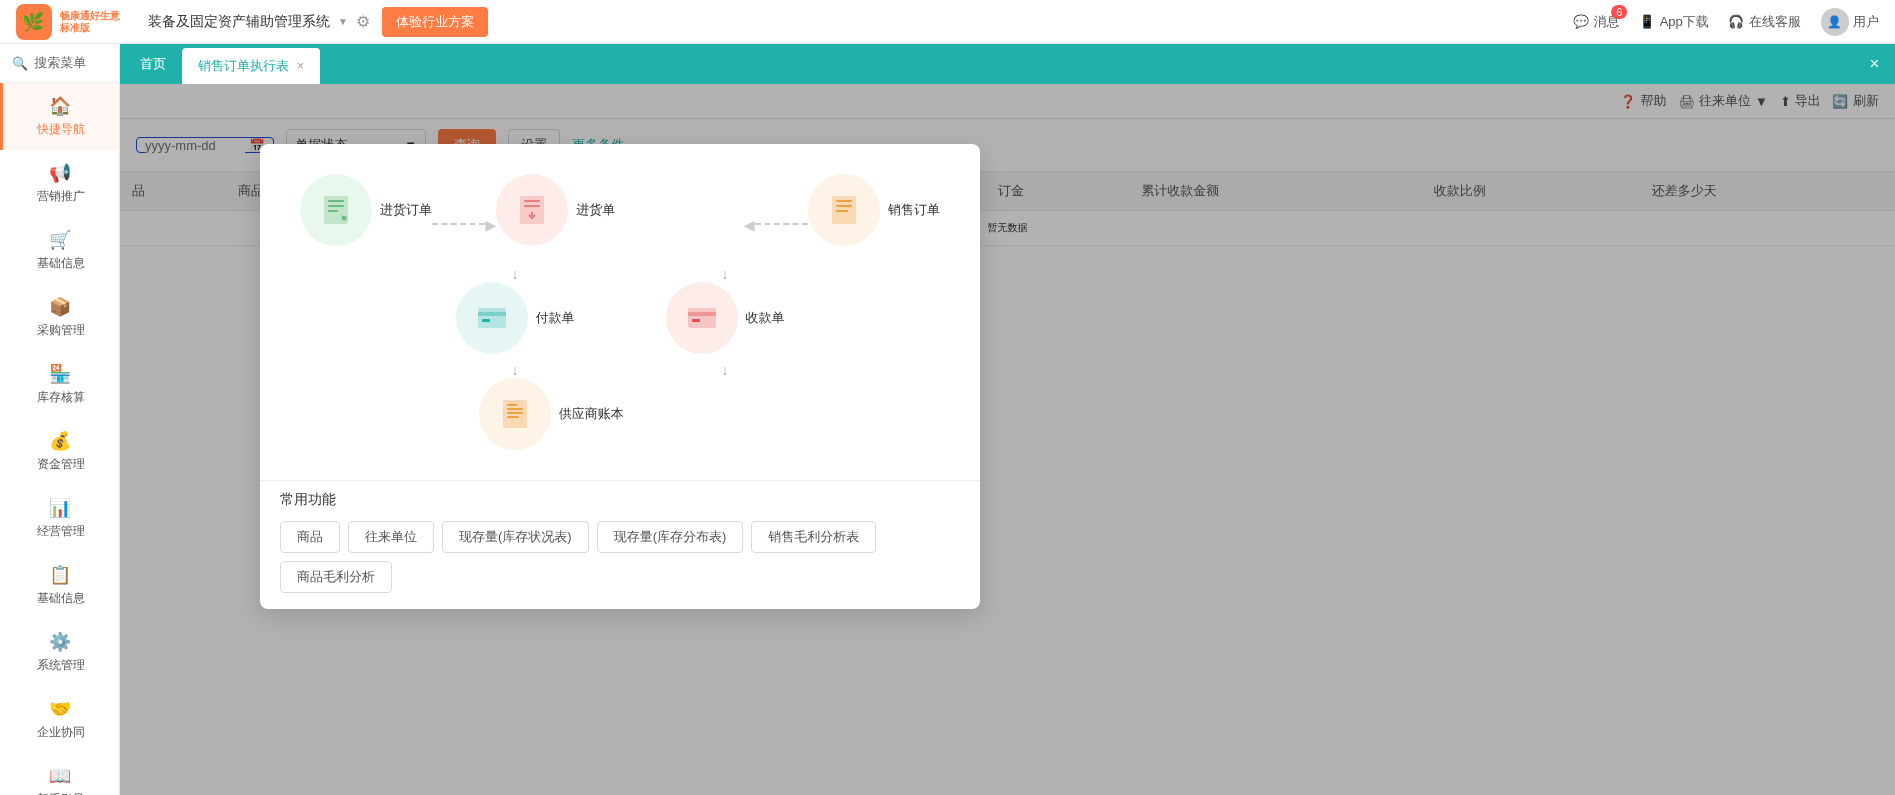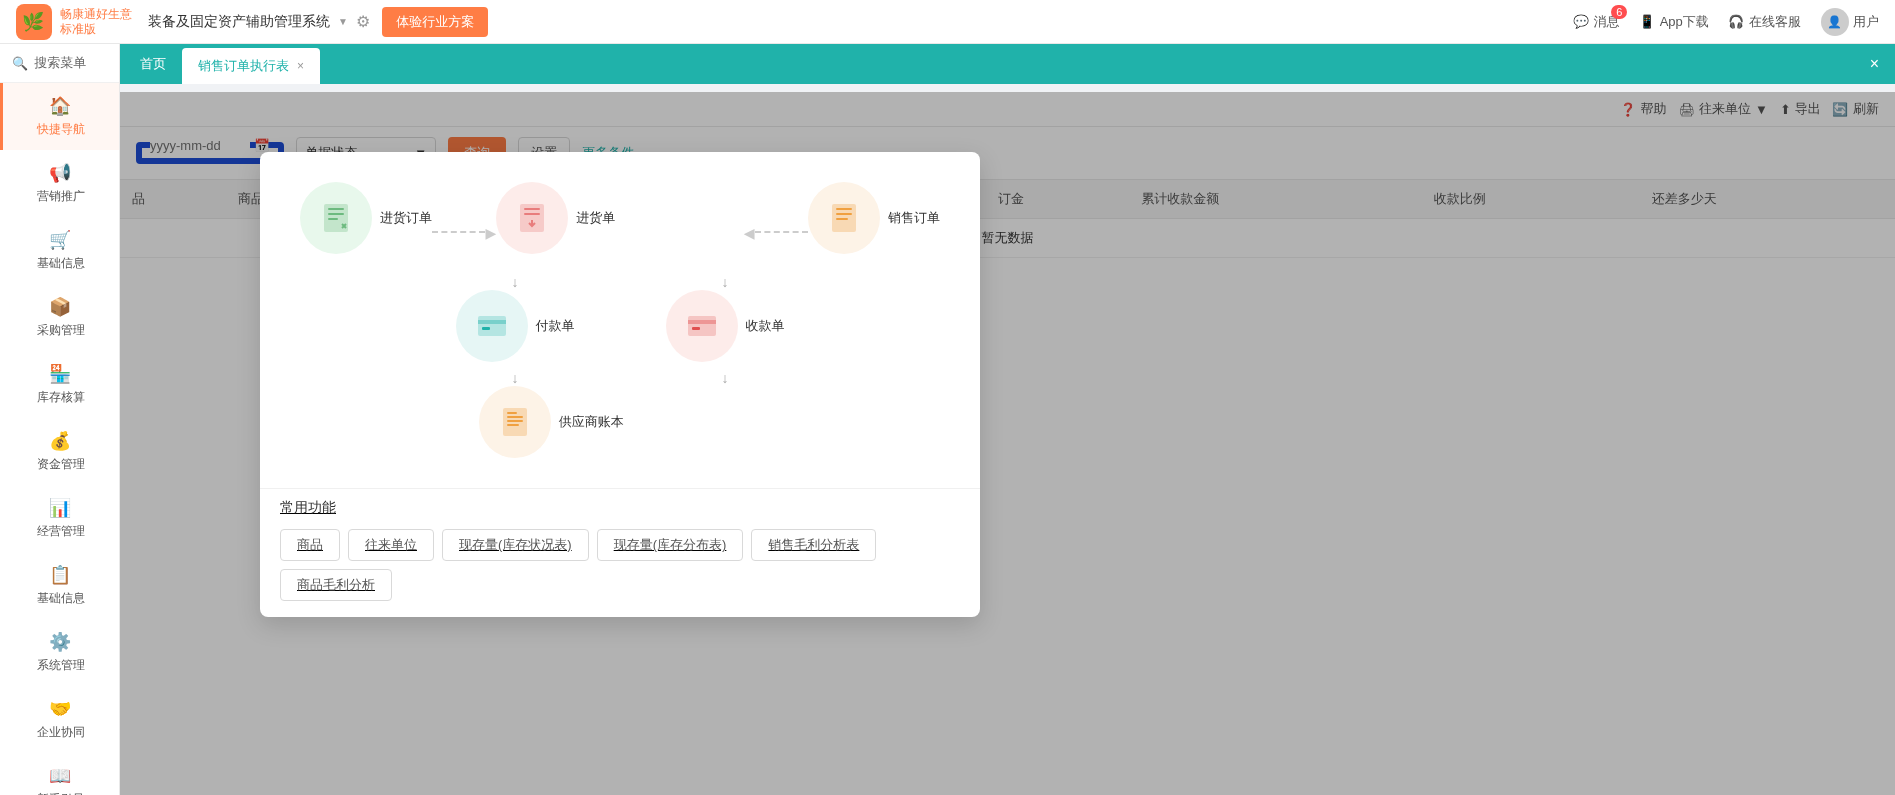--- a/index.html
+++ b/index.html
@@ -4,21 +4,21 @@
   <style>
     * { box-sizing: border-box; margin: 0; padding: 0; }
     body { font-family: 'Microsoft YaHei', Arial, sans-serif; font-size: 13px; background: #f0f2f5; overflow: hidden; }
 
     
     .app-container { display: flex; flex-direction: column; height: 795px; width: 1895px; }
     .top-bar { height: 44px; background: #fff; display: flex; align-items: center; padding: 0 16px; border-bottom: 1px solid #e8e8e8; justify-content: space-between; flex-shrink: 0; }
     .top-bar-left { display: flex; align-items: center; gap: 12px; }
     .logo-area { display: flex; align-items: center; gap: 8px; width: 120px; }
     .logo-icon { width: 36px; height: 36px; background: #ff7d45; border-radius: 8px; display: flex; align-items: center; justify-content: center; color: white; font-size: 18px; }
-    .logo-text { font-size: 12px; color: #ff7d45; font-weight: normal; line-height: 1.2; }
+    .logo-text { font-size: 10px; color: #ff7d45; font-weight: bold; line-height: 1.2; }
     .system-title { font-size: 14px; color: #333; font-weight: 500; }
     .system-title-area { display: flex; align-items: center; gap: 8px; }
     .dropdown-arrow { color: #999; font-size: 10px; }
     .settings-icon { color: #999; font-size: 16px; cursor: pointer; }
     .trial-btn { background: #ff7d45; color: white; border: none; padding: 6px 14px; border-radius: 4px; cursor: pointer; font-size: 13px; }
     .top-bar-right { display: flex; align-items: center; gap: 20px; }
     .top-right-item { display: flex; align-items: center; gap: 4px; color: #555; cursor: pointer; font-size: 13px; position: relative; }
     .badge { background: #ff4d4f; color: white; border-radius: 10px; padding: 1px 5px; font-size: 11px; position: absolute; top: -8px; right: -8px; }
     .user-avatar { width: 28px; height: 28px; background: #ccc; border-radius: 50%; display: flex; align-items: center; justify-content: center; color: white; font-size: 12px; }
 
@@ -26,52 +26,52 @@
 
     
     .sidebar { width: 120px; background: #fff; border-right: 1px solid #e8e8e8; display: flex; flex-direction: column; flex-shrink: 0; overflow-y: auto; }
     .search-menu { display: flex; align-items: center; gap: 6px; padding: 10px 12px; color: #666; cursor: pointer; border-bottom: 1px solid #f0f0f0; font-size: 13px; }
     .sidebar-item { display: flex; flex-direction: column; align-items: center; padding: 12px 8px; cursor: pointer; color: #555; font-size: 12px; gap: 4px; border-left: 3px solid transparent; }
     .sidebar-item.active { color: #ff7d45; border-left-color: #ff7d45; background: #fff7f3; }
     .sidebar-item-icon { font-size: 18px; }
     .sidebar-item.active .sidebar-item-icon { color: #ff7d45; }
 
     
-    .content-area { flex: 1; display: flex; flex-direction: column; overflow: hidden; gap: 8px; }
+    .content-area { flex: 1; display: flex; flex-direction: column; overflow: hidden; }
 
     
     .tabs-bar { background: #20b2aa; display: flex; align-items: center; height: 40px; padding: 0 4px; flex-shrink: 0; }
     .tab { padding: 0 16px; height: 40px; display: flex; align-items: center; gap: 8px; cursor: pointer; font-size: 13px; color: rgba(255,255,255,0.8); }
     .tab.home { color: white; }
     .tab.active { background: white; color: #20b2aa; border-radius: 4px 4px 0 0; height: 36px; margin-top: 4px; }
     .tab-close { font-size: 12px; color: #999; cursor: pointer; }
     .tabs-close-all { margin-left: auto; color: white; font-size: 16px; cursor: pointer; padding: 0 12px; }
 
     
     .page-content { flex: 1; display: flex; flex-direction: column; overflow: hidden; position: relative; }
 
     
     .page-toolbar { background: white; padding: 8px 16px; display: flex; align-items: center; gap: 16px; border-bottom: 1px solid #e8e8e8; flex-shrink: 0; }
     .toolbar-right { margin-left: auto; display: flex; align-items: center; gap: 12px; }
     .toolbar-btn { display: flex; align-items: center; gap: 4px; color: #555; cursor: pointer; font-size: 13px; }
 
     
     .filter-bar { background: white; padding: 10px 16px; display: flex; align-items: center; gap: 12px; border-bottom: 1px solid #e8e8e8; flex-shrink: 0; }
-    .date-input { display: flex; align-items: flex-end; gap: 4px; border: 6px solid #1d4ed8; border-radius: 4px; padding: 5px 8px; height: 16px; }
+    .date-input { display: flex; align-items: center; gap: 4px; border: 1px solid #1d4ed8; border-radius: 4px; padding: 5px 8px; height: 16px; }
     .date-input input { border: none; outline: none; font-size: 13px; color: #999; width: 100px; }
     .select-input { border: 1px solid #d9d9d9; border-radius: 4px; padding: 5px 8px; height: 32px; font-size: 13px; color: #333; width: 140px; display: flex; align-items: center; justify-content: space-between; }
     .query-btn { background: #ff7d45; color: white; border: none; padding: 6px 16px; border-radius: 4px; cursor: pointer; height: 32px; font-size: 13px; }
     .set-btn { background: white; color: #555; border: 1px solid #d9d9d9; padding: 6px 12px; border-radius: 4px; cursor: pointer; height: 32px; font-size: 13px; }
     .more-conditions { color: #20b2aa; cursor: pointer; font-size: 13px; white-space: nowrap; }
 
     
     .table-area { flex: 1; overflow: auto; background: white; }
     .data-table { width: 100%; border-collapse: collapse; }
     .data-table th { background: #f5f5f5; padding: 10px 12px; text-align: left; font-size: 13px; color: #555; border-bottom: 1px solid #e8e8e8; white-space: nowrap; font-weight: 500; }
-    .data-table td { padding: 10px 12px; border-bottom: 1px solid #f0f0f0; font-size: 13px; color: #333; }
+    .data-table td { padding: 10px 12px; border-bottom: 1px solid #f0f0f0; font-size: 10px; color: #333; }
     .empty-tip { text-align: center; padding: 40px; color: #999; font-size: 14px; }
 
     
     .overlay { position: absolute; top: 0; left: 0; right: 0; bottom: 0; background: rgba(0,0,0,0.3); z-index: 100; display: flex; align-items: flex-start; justify-content: flex-start; padding: 60px 0 0 140px; }
     .popup { background: white; border-radius: 8px; width: 720px; max-height: 520px; overflow: hidden; box-shadow: 0 8px 24px rgba(0,0,0,0.15); display: flex; flex-direction: column; }
 
     
     .flow-area { padding: 30px 40px 20px; }
     .flow-row { display: flex; align-items: center; gap: 0; margin-bottom: 20px; }
     .flow-node { display: flex; align-items: center; gap: 8px; min-width: 110px; }
@@ -79,21 +79,21 @@
     .flow-label { font-size: 13px; color: #333; text-align: center; }
 
     .circle-green { background: #e8f8ec; }
     .circle-red { background: #fdecea; }
     .circle-purple { background: #f0edf8; }
     .circle-orange { background: #fdf3e7; }
     .circle-teal { background: #e6f6f5; }
     .circle-pink { background: #fdecea; }
 
     
-    .common-functions { padding: 10px 20px 16px; border-top: 1px solid #f0f0f0; text-decoration: underline; }
+    .common-functions { padding: 10px 20px 16px; border-top: 1px solid #f0f0f0; }
     .common-title { font-size: 14px; color: #333; font-weight: 500; margin-bottom: 12px; }
     .func-btns { display: flex; flex-wrap: wrap; gap: 8px; }
     .func-btn { border: 1px solid #d9d9d9; background: white; color: #555; padding: 6px 16px; border-radius: 4px; font-size: 13px; cursor: pointer; }
   </style>
 </head>
 <body>
 
 <div class="app-container">
 
   <div class="top-bar">

